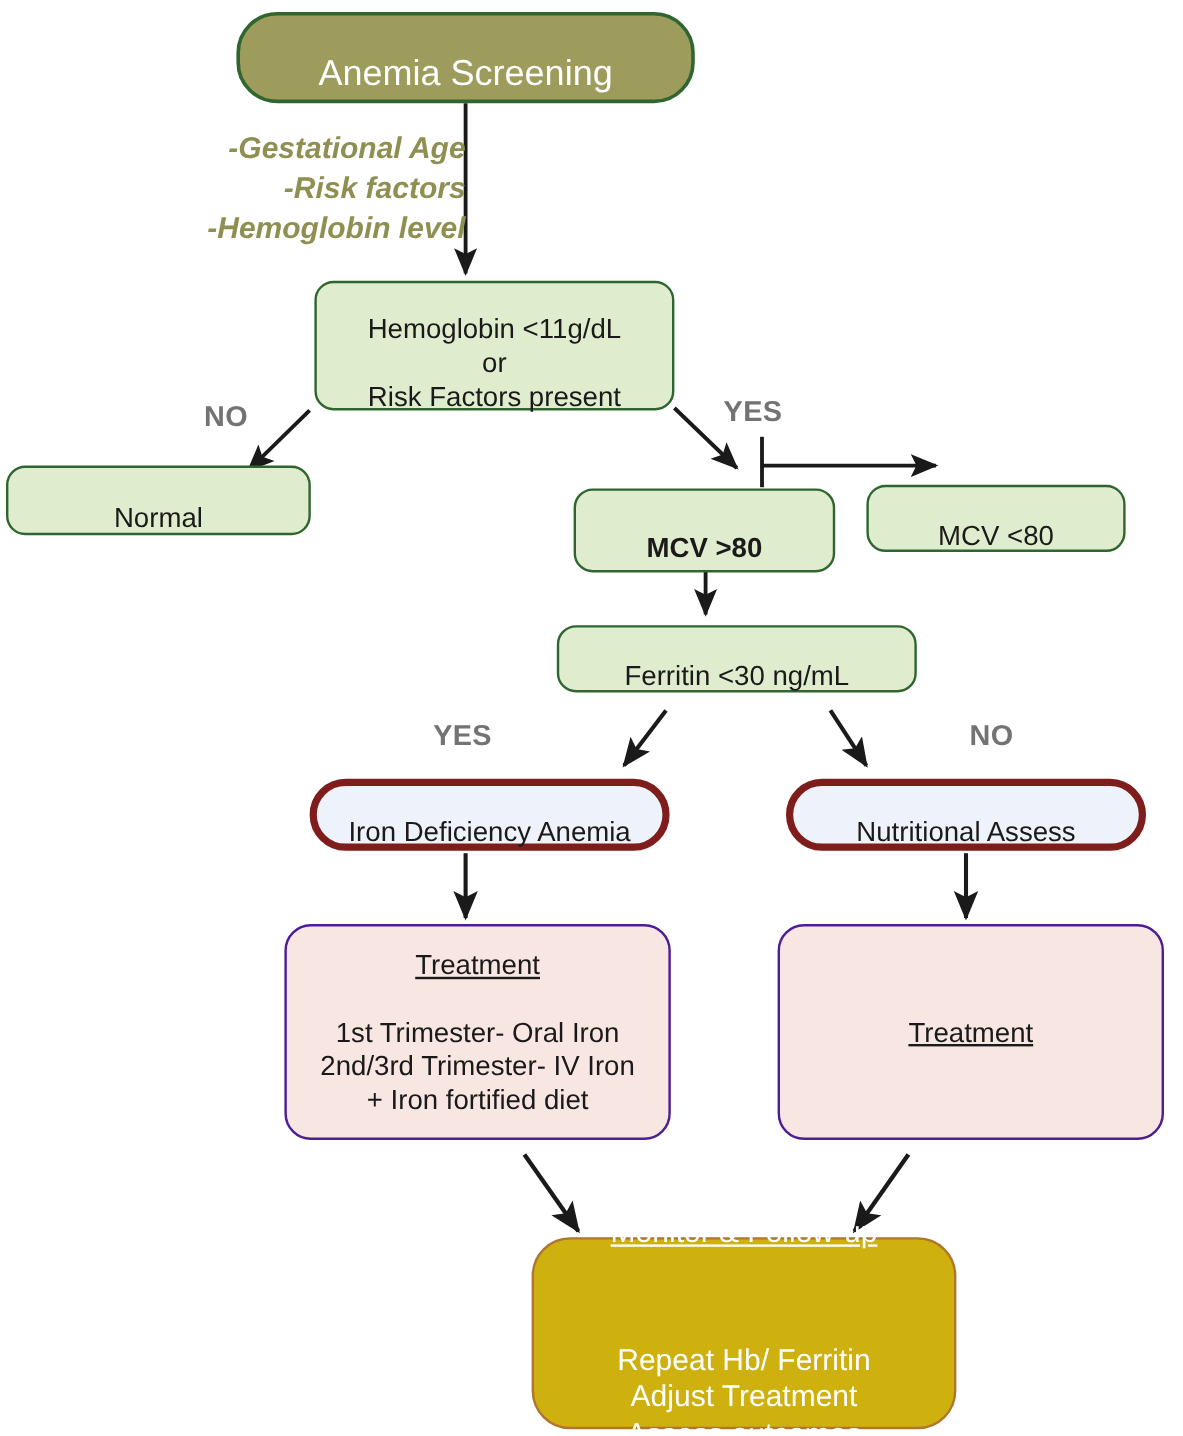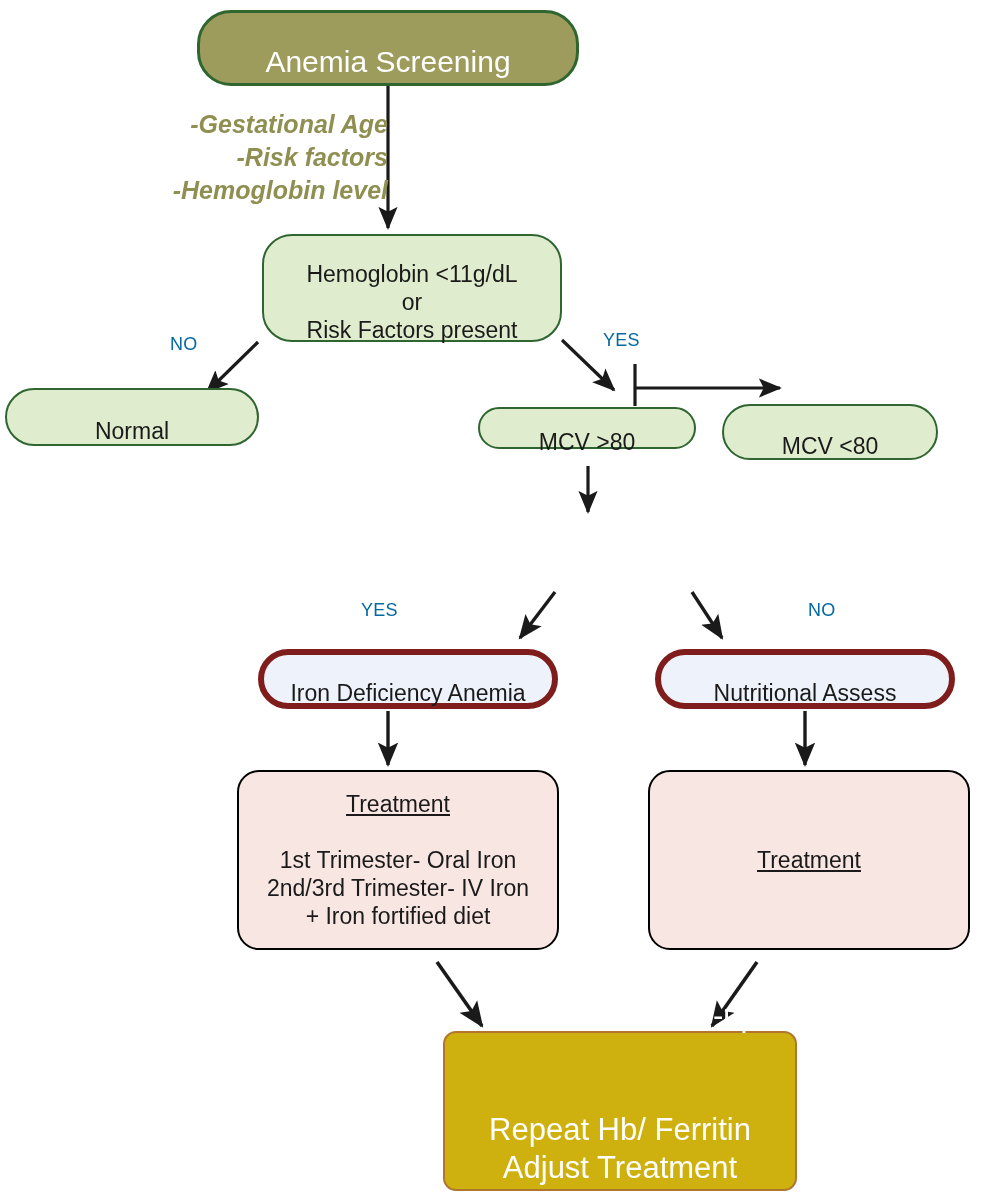--- a/index.html
+++ b/index.html
@@ -39,65 +39,65 @@
   .n-title {
     background: #9d9c5c;
     border: 3px solid #2f6630;
     border-radius: 34px;
     color: #ffffff;
     font-size: 30px;
   }
   .n-green {
     background: #dfeccd;
     border: 2.5px solid #2f6630;
-    border-radius: 30px;
+    border-radius: 16px;
     color: #1a1a1a;
     font-size: 23px;
   }
   .n-blue {
     background: #eef2fa;
     border: 6px solid #7f1d1d;
     border-radius: 30px;
     color: #1a1a1a;
     font-size: 23px;
   }
   .n-pink {
     background: #f8e6e2;
-    border: 2px solid #000000;
+    border: 2px solid #4c1d95;
     border-radius: 22px;
     color: #1a1a1a;
     font-size: 23px;
   }
   .n-gold {
     background: #ceb00e;
     border: 2px solid #b0762f;
-    border-radius: 13px;
+    border-radius: 32px;
     color: #ffffff;
-    font-size: 31px;
+    font-size: 25px;
     gap: 48px;
   }
 
   .u { text-decoration: underline; }
 
   
   .ann-list {
     position: absolute;
     font-style: italic;
     font-weight: bold;
     font-size: 25px;
     line-height: 1.32;
     color: #8f8f52;
     white-space: pre-line;
     text-align: right;
   }
   .lbl {
     position: absolute;
-    font-weight: normal;
-    font-size: 18px;
-    color: #0369a1;
+    font-weight: bold;
+    font-size: 24px;
+    color: #737373;
     letter-spacing: .3px;
   }
 
   
   #edges {
     position: absolute;
     left: 0; top: 0;
     width: 986px;
     height: 1197px;
     pointer-events: none;
@@ -154,28 +154,31 @@
   </div>
 
   <div class="lbl" style="left:170px; top:334px;">NO</div>
 
   <div class="lbl" style="left:603px; top:330px;">YES</div>
 
   <div class="node n-green" style="left:5px; top:388px; width:254px; height:58px;">
     <span class="txt">Normal</span>
   </div>
 
-  <div class="node n-green" style="left:478px; top:407px; width:218px; height:42px;">
+  <div class="node n-green" style="left:478px; top:407px; width:218px; height:70px;font-weight:bold;">
     <span class="txt">MCV &gt;80</span>
   </div>
 
   <div class="node n-green" style="left:722px; top:404px; width:216px; height:56px;">
     <span class="txt">MCV &lt;80</span>
   </div>
 
+  <div class="node n-green" style="left:464px; top:521px; width:300px; height:56px;">
+    <span class="txt">Ferritin &lt;30 ng/mL</span>
+  </div>
 
   <div class="lbl" style="left:361px; top:600px;">YES</div>
 
   <div class="lbl" style="left:808px; top:600px;">NO</div>
 
   <div class="node n-blue" style="left:258px; top:649px; width:300px; height:60px;">
     <span class="txt">Iron Deficiency Anemia</span>
   </div>
 
   <div class="node n-blue" style="left:655px; top:649px; width:300px; height:60px;">

